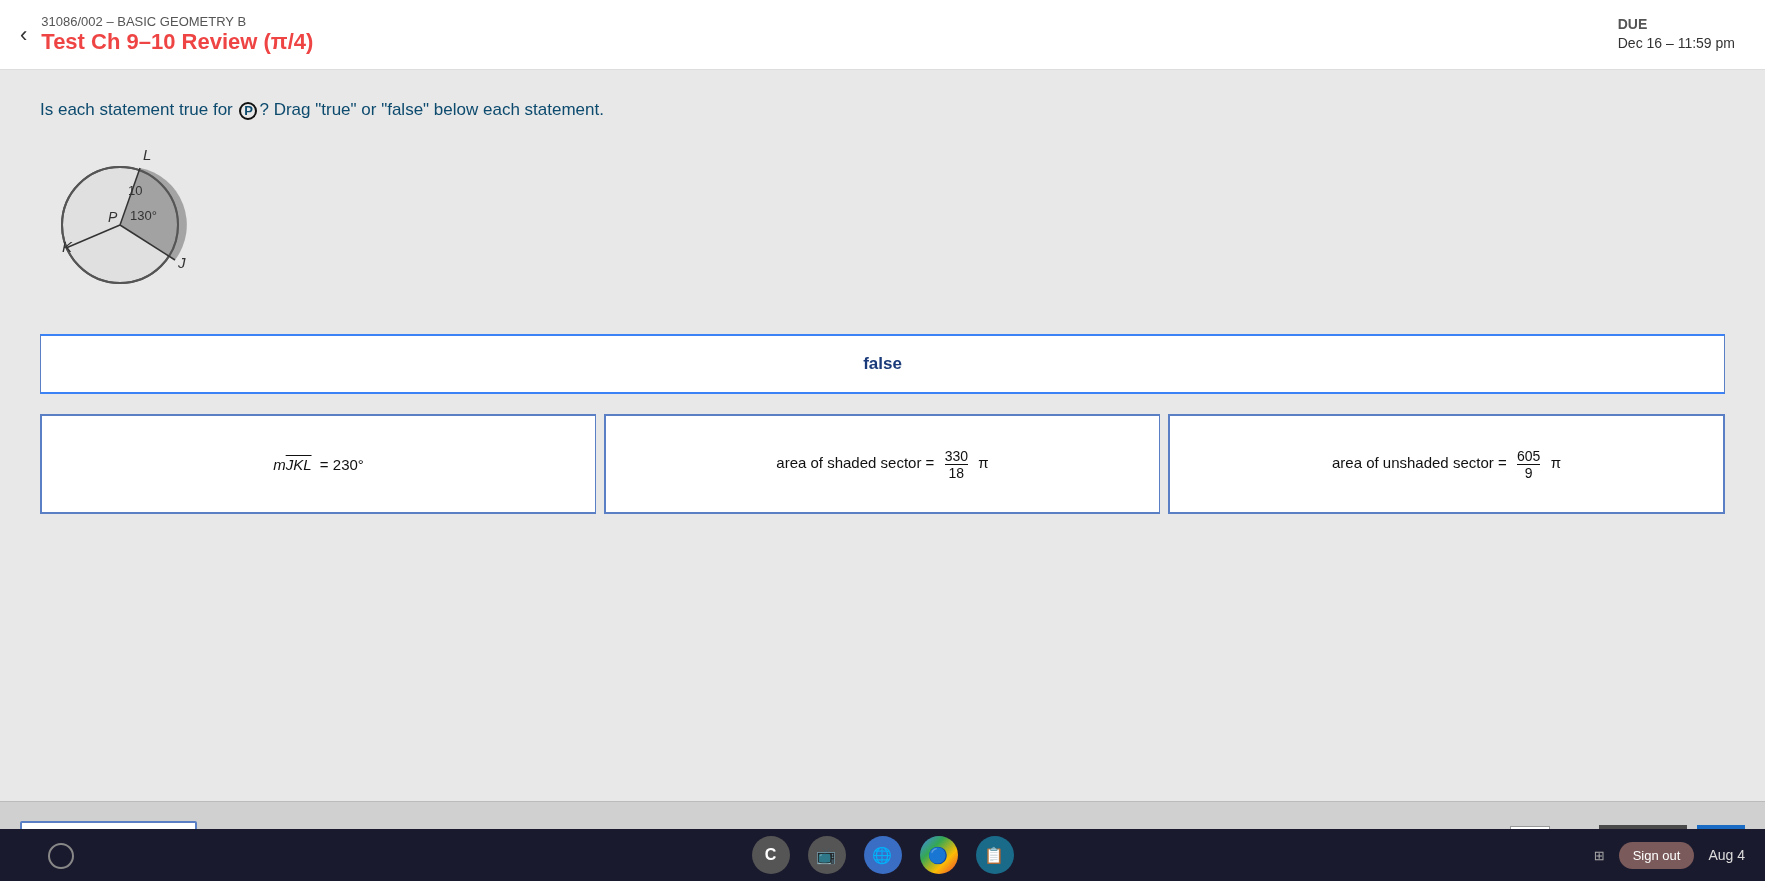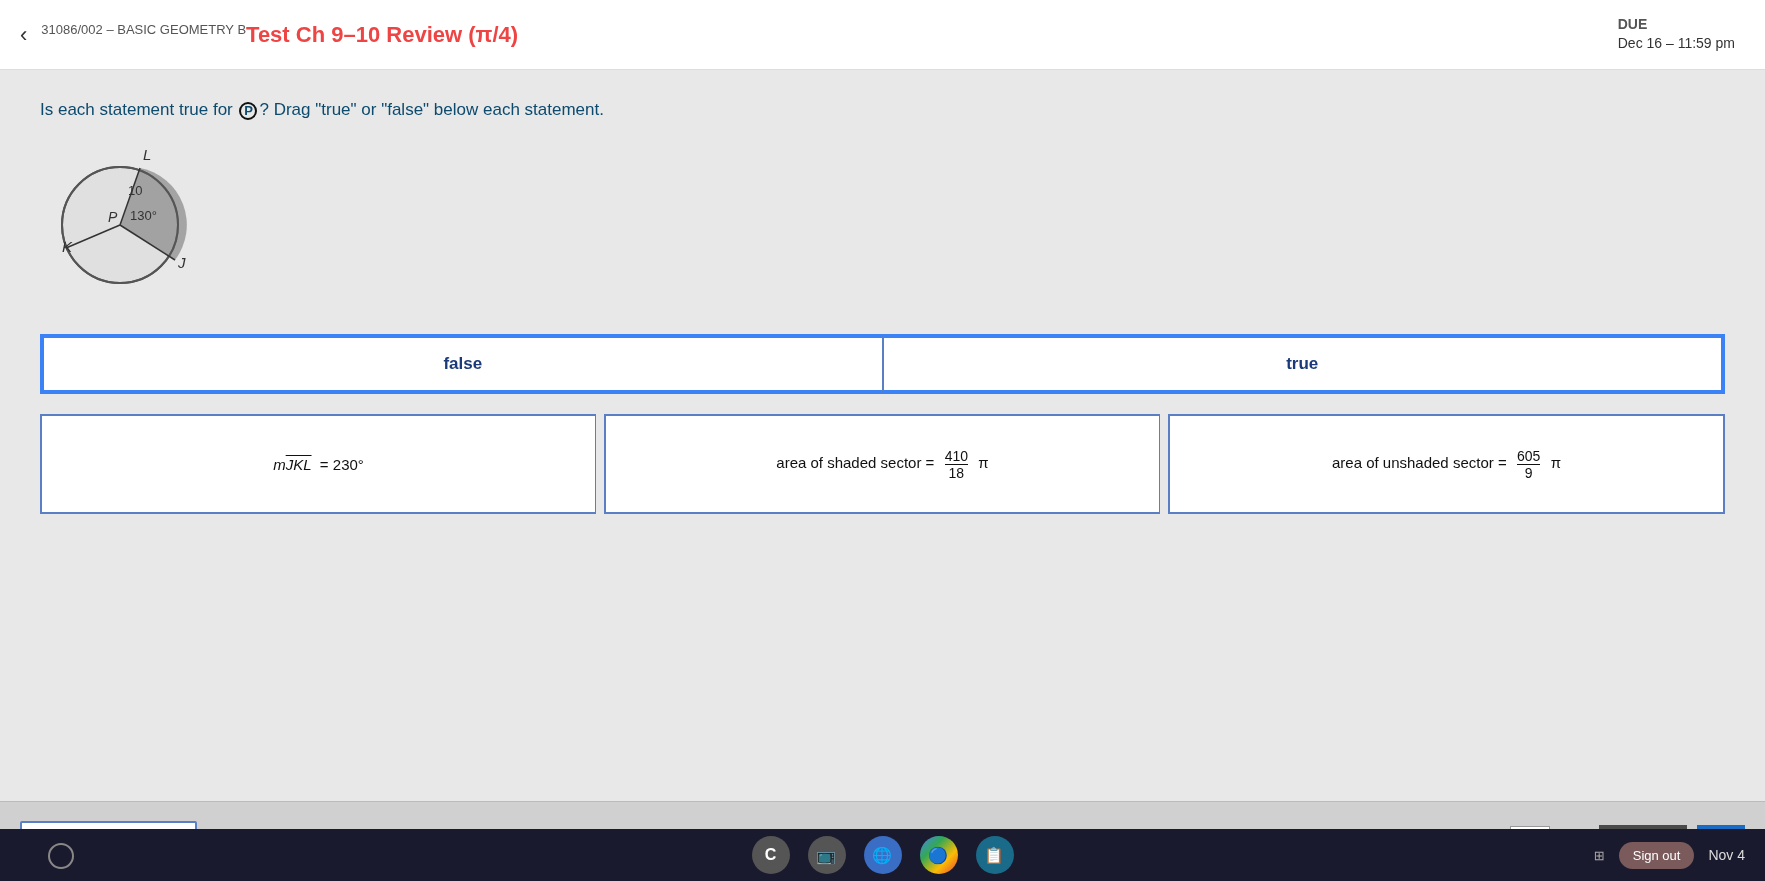--- a/index.html
+++ b/index.html
@@ -24,21 +24,21 @@
       position: relative;
     }
     .header-back {
       font-size: 22px;
       color: #333;
       cursor: pointer;
       margin-right: 14px;
     }
     .header-title-block {
       display: flex;
-      flex-direction: row;
+      flex-direction: column;
     }
     .header-subtitle {
       font-size: 13px;
       color: #555;
     }
     .header-title {
       font-size: 22px;
       font-weight: bold;
       color: #ef4444;
     }
@@ -101,21 +101,21 @@
 
     
     .tf-buttons {
       display: flex;
       gap: 0;
       width: 100%;
     }
     .tf-button {
       flex: 1;
       height: 60px;
-      border: 4px solid #3b82f6;
+      border: 2px solid #3b82f6;
       background: #ffffff;
       display: flex;
       align-items: center;
       justify-content: center;
       font-size: 17px;
       font-weight: bold;
       color: #1a3a7a;
       cursor: pointer;
       user-select: none;
     }
@@ -345,37 +345,36 @@
         <text x="68" y="82" font-size="14" font-style="italic" fill="#333">P</text>
 
         <text x="88" y="55" font-size="13" fill="#333">10</text>
 
         <text x="90" y="80" font-size="13" fill="#333">130°</text>
       </svg>
     </div>
 
     <div class="tf-buttons">
       <div class="tf-button">false</div>
-      <div class="tf-button">true</div>
     </div>
 
     <div class="statement-boxes">
 
       <div class="statement-box">
         <span>
           <span class="math-text">m<span class="arc-label">JKL</span></span>
           &nbsp;= 230°
         </span>
       </div>
 
       <div class="statement-box">
         <span>
           area of shaded sector =&nbsp;
           <span class="fraction">
-            <span class="fraction-num">410</span>
+            <span class="fraction-num">330</span>
             <span class="fraction-den">18</span>
           </span>
           &nbsp;π
         </span>
       </div>
 
       <div class="statement-box">
         <span>
           area of unshaded sector =&nbsp;
           <span class="fraction">
@@ -410,15 +409,15 @@
 
   <div class="taskbar-icon taskbar-c">C</div>
   <div class="taskbar-icon" style="background:#555;font-size:16px;">📺</div>
   <div class="taskbar-icon" style="background:#3a6ec4;font-size:16px;">🌐</div>
   <div class="taskbar-icon" style="background:linear-gradient(135deg,#4285f4,#34a853,#fbbc05,#ea4335);font-size:16px;">🔵</div>
   <div class="taskbar-icon" style="background:#1a6b8a;font-size:16px;">📋</div>
 
   <div class="taskbar-right">
     <span style="color:#aaa;font-size:13px;">⊞</span>
     <button class="sign-out-btn">Sign out</button>
-    <span>Nov 4</span>
+    <span>Aug 4</span>
   </div>
 </div>
 
 </body></html>

